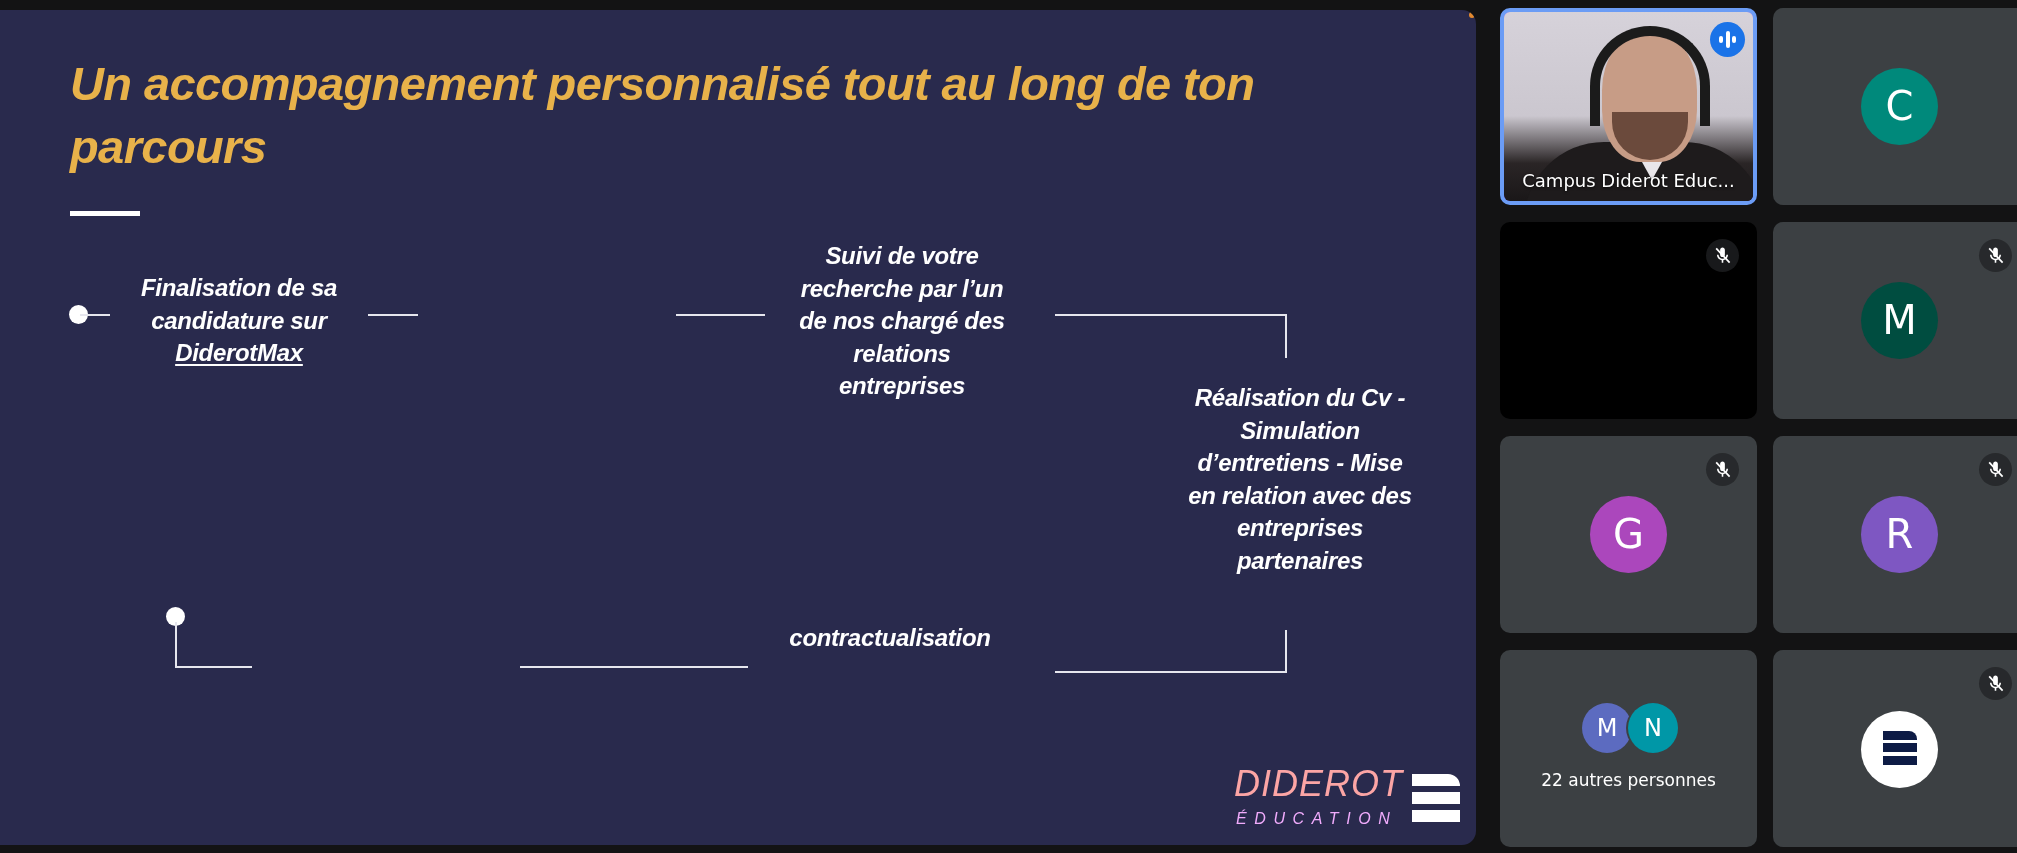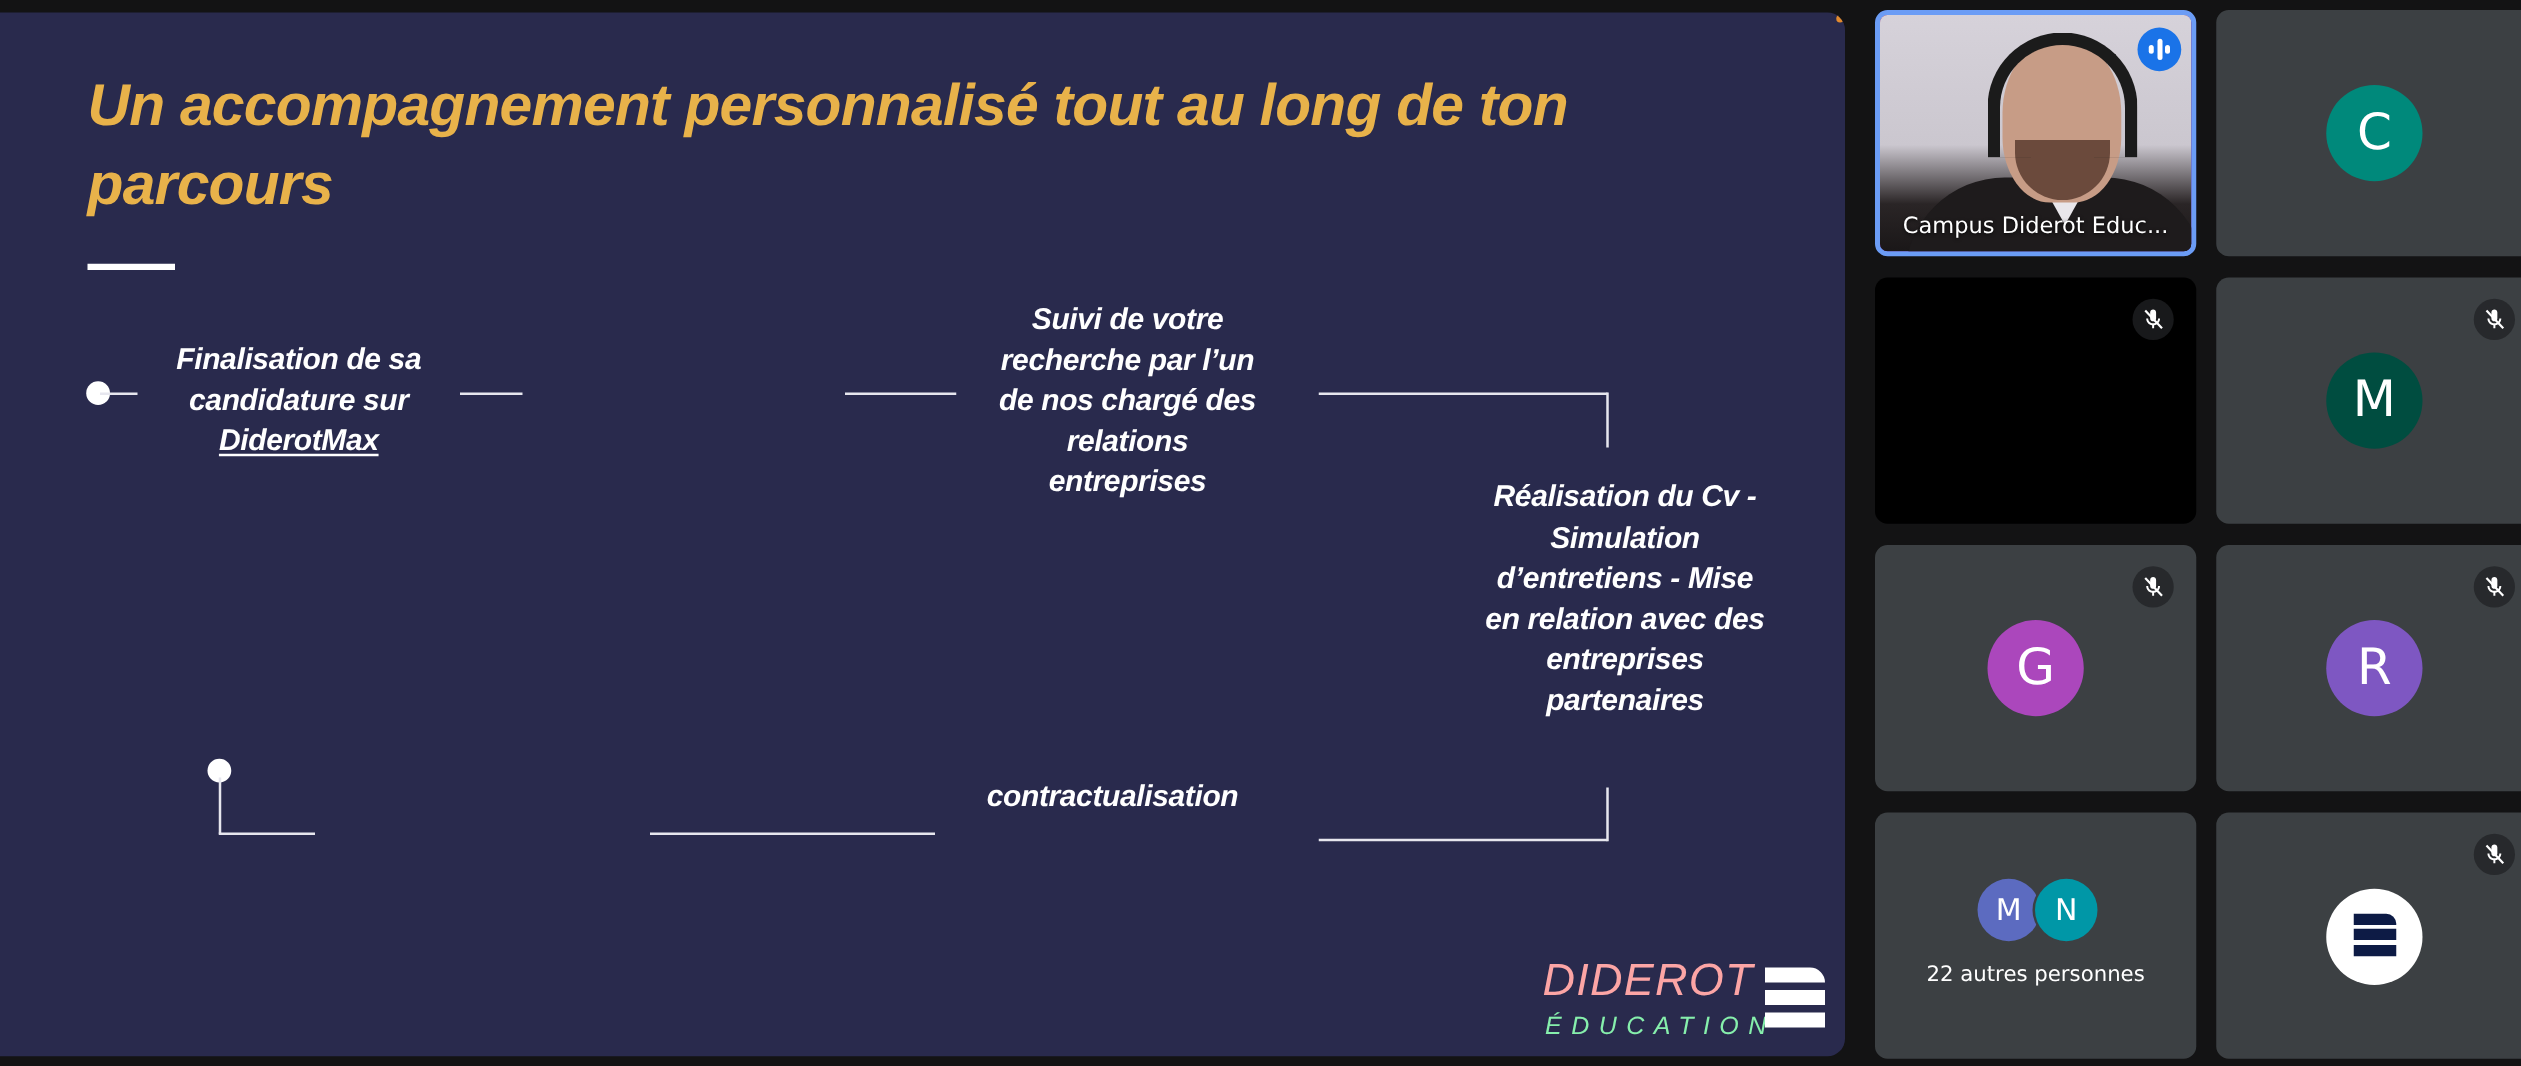--- a/index.html
+++ b/index.html
@@ -19,27 +19,27 @@
   .title-bar { position:absolute; left:70px; top:201px; width:70px; height:5px; background:#ffffff; }
   .step {
     position:absolute; color:#ffffff; font-weight:bold; font-size:24px; line-height:32.5px;
     text-align:center; letter-spacing:-0.3px;
   }
   .step .link { text-decoration:underline; text-underline-offset:3px; }
   .line { position:absolute; background:#e6e6ee; }
   .tl-dot { position:absolute; width:19px; height:19px; border-radius:50%; background:#ffffff; }
   .logo { position:absolute; left:1234px; top:756px; }
   .logo-word { position:absolute; left:0; top:0; color:#fca5a5; font-size:36px; letter-spacing:1px; line-height:36px; font-weight:normal; white-space:nowrap; }
-  .logo-sub { position:absolute; left:2px; top:44px; color:#86efac; font-size:20px; letter-spacing:7.6px; white-space:nowrap; }
+  .logo-sub { position:absolute; left:2px; top:44px; color:#f0abfc; font-size:16px; letter-spacing:7.6px; white-space:nowrap; }
   .logo-mark { position:absolute; left:178px; top:8px; width:48px; height:48px; }
   .logo-mark span { position:absolute; left:0; width:48px; height:12px; background:#ffffff; }
 
   .tile { position:absolute; width:257px; height:197px; border-radius:10px; background:#3c4043; overflow:hidden; }
   .tile.black { background:#000000; }
-  .tile.video { background:#701a75; border:4px solid #6b9cf5; box-sizing:border-box; }
+  .tile.video { background:#8b5cf6; border:4px solid #6b9cf5; box-sizing:border-box; }
   .avatar {
     position:absolute; width:77px; height:77px; border-radius:50%; color:#ffffff;
     font-size:40px; line-height:77px; text-align:center; font-family:"DejaVu Sans", sans-serif;
   }
   .mic { position:absolute; width:33px; height:33px; border-radius:50%; background:rgba(32,33,36,0.75); }
   .mic svg { position:absolute; left:7px; top:7px; }
   .tile-name {
     position:absolute; left:0; right:0; bottom:10px; text-align:center; color:#ffffff;
     font-size:18px; font-family:"DejaVu Sans", sans-serif; text-shadow:0 1px 3px rgba(0,0,0,0.8);
     white-space:nowrap;

